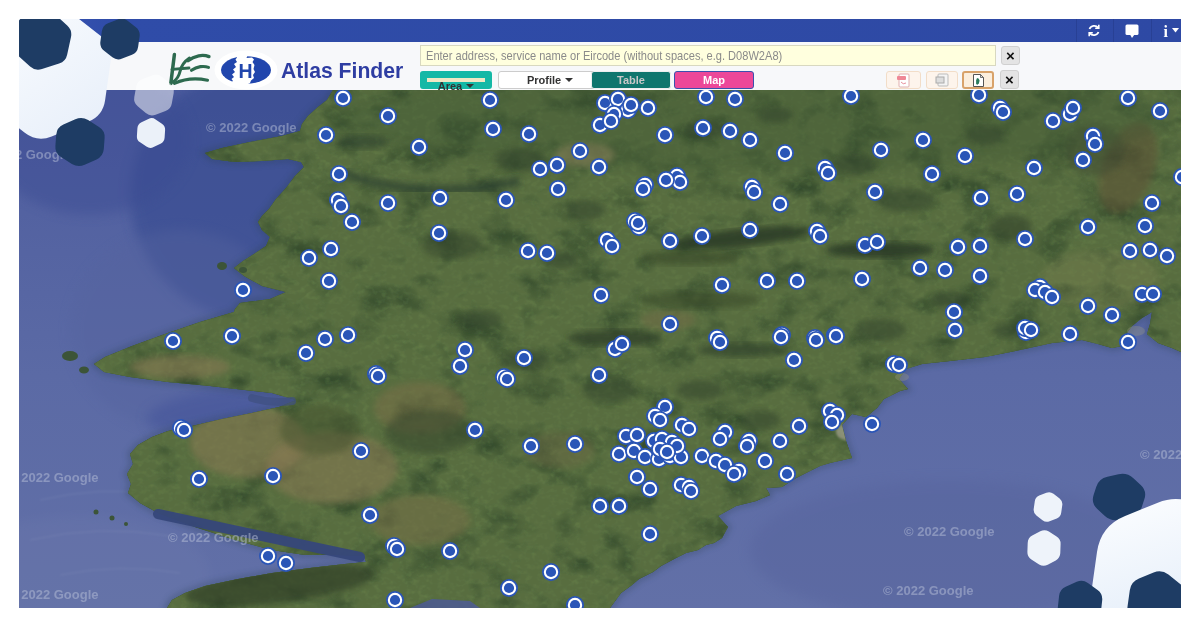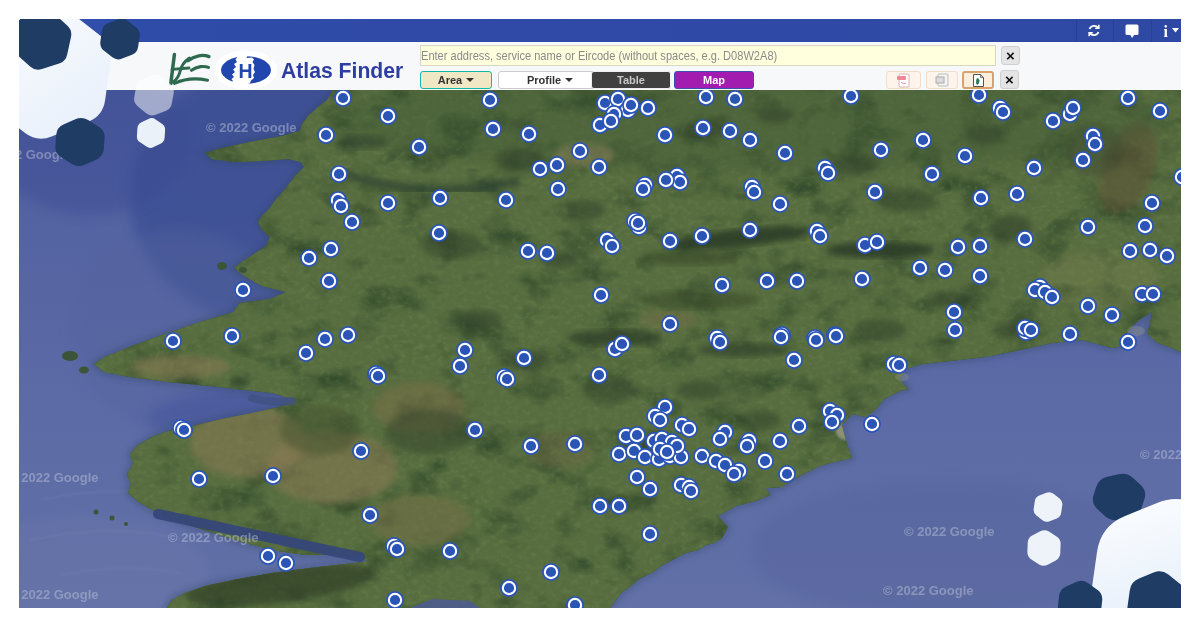--- a/index.html
+++ b/index.html
@@ -8,21 +8,21 @@
 #nav { position:absolute; left:0; top:0; width:1162px; height:23px;
   background:linear-gradient(90deg,#3c57b8 0%,#2f4ca8 8%,#2e49a4 100%); }
 .navdiv { position:absolute; top:0; width:1px; height:23px; background:rgba(0,0,30,0.12); }
 #hdr { position:absolute; left:0; top:23px; width:1162px; height:48px; background:#f7f8fa; }
 #map { position:absolute; left:0; top:71px; width:1162px; height:518px; }
 #deco { position:absolute; left:0; top:0; width:1162px; height:589px; pointer-events:none; }
 .wm { font-size:13px; font-weight:bold; fill:#b8c0d8; opacity:0.5; }
 #title { position:absolute; left:262px; top:16px; font-size:22.5px; font-weight:bold; color:#2e3da2;
   transform:scaleX(0.94); transform-origin:0 0; white-space:nowrap; }
 #srch { position:absolute; left:401px; top:3px; width:576px; height:21px; background:#ffffde; border:1px solid #d8d8c0;
-  font-size:13.5px; color:#8a8a8a; line-height:19px; white-space:nowrap; overflow:hidden; }
+  font-size:13.5px; color:#8a8a8a; line-height:19px; padding-left:5px; white-space:nowrap; overflow:hidden; }
 .xbtn { position:absolute; width:19px; height:19px; background:#e4e4e4; border:1px solid #d0d0d0; border-radius:3px;
   color:#111; font-weight:bold; font-size:15px; text-align:center; line-height:17px; }
 .btn { position:absolute; top:29px; height:18px; border-radius:3px; font-size:11px; font-weight:bold; color:#333;
   text-align:center; line-height:16px; }
 .caret { display:inline-block; width:0; height:0; border-left:4px solid transparent; border-right:4px solid transparent;
   border-top:4px solid #333; vertical-align:middle; margin-left:4px; margin-top:-2px; }
 </style>
 </head>
 <body>
 <div id="app">
@@ -58,24 +58,24 @@
       </g>
 
       <ellipse cx="227" cy="28" rx="31.5" ry="19.5" fill="#ffffff"></ellipse>
       <ellipse cx="227" cy="28" rx="25" ry="13.8" fill="#2146ad"></ellipse>
       <path d="M218,14 L221,11.5 222.5,13.5 225,11.8 228.5,13.5 227.5,16 233,15.5 235,17.5 233.5,20 235.5,23 234.5,27 236,30 234,33 235,36 232,38.5 231,41 228,42.5 225,44 221,45.5 217,45.8 214,44.5 211,45 210.5,42.5 212,40.5 214,39 212.5,37 215,35 213,32.5 216,30 214,27.5 217,25 215,22 218,20 216.5,17.5 218,15.5 Z" fill="#fff"></path>
       <text x="219.5" y="35.5" fill="#2146ad" font-size="19.5" font-weight="bold">H</text>
     </svg>
     <div id="title">Atlas Finder</div>
     <div id="srch"><span style="display:inline-block;transform:scaleX(0.82);transform-origin:0 50%">Enter address, service name or Eircode (without spaces, e.g. D08W2A8)</span></div>
     <div class="xbtn" style="left:982px;top:4px">×</div>
-    <div class="btn" style="left:401px;width:72px;background:#f0e7c5;border:1px solid #14b8a6">Area<span class="caret"></span></div>
+    <div class="btn" style="left:401px;width:72px;background:#f0e7c5;border:7px solid #14b8a6">Area<span class="caret"></span></div>
     <div class="btn" style="left:479px;width:104px;background:#ffffff;border:1px solid #cccccc">Profile<span class="caret"></span></div>
-    <div class="btn" style="left:572px;width:80px;background:#404040;border:1px solid #eeeeee;color:#c8c8c8">Table</div>
-    <div class="btn" style="left:655px;width:80px;background:#a21caf;border:1px solid #3a51ae;color:#fff">Map</div>
+    <div class="btn" style="left:572px;width:80px;background:#0f766e;border:1px solid #eeeeee;color:#c8c8c8">Table</div>
+    <div class="btn" style="left:655px;width:80px;background:#ec4899;border:1px solid #3a51ae;color:#fff">Map</div>
     <div class="btn" style="left:867px;width:35px;background:#fdf4ec;border:1px solid #f2ddc8">
       <svg width="16" height="15" style="margin-top:1px">
           <rect x="3" y="1" width="10" height="13" rx="1" fill="#fff" stroke="#e0b0b0"></rect>
           <rect x="1" y="3" width="9" height="4" fill="#ef8896" rx="1"></rect>
           <path d="M5,9 q2,3 5,1" stroke="#e8909f" fill="none"></path>
         </svg>
     </div>
     <div class="btn" style="left:907px;width:32px;background:#fdf4ec;border:1px solid #f2ddc8">
       <svg width="15" height="15" style="margin-top:1px">
           <rect x="3" y="1" width="10" height="12" rx="1" fill="#f4f4f4" stroke="#bbb"></rect>

